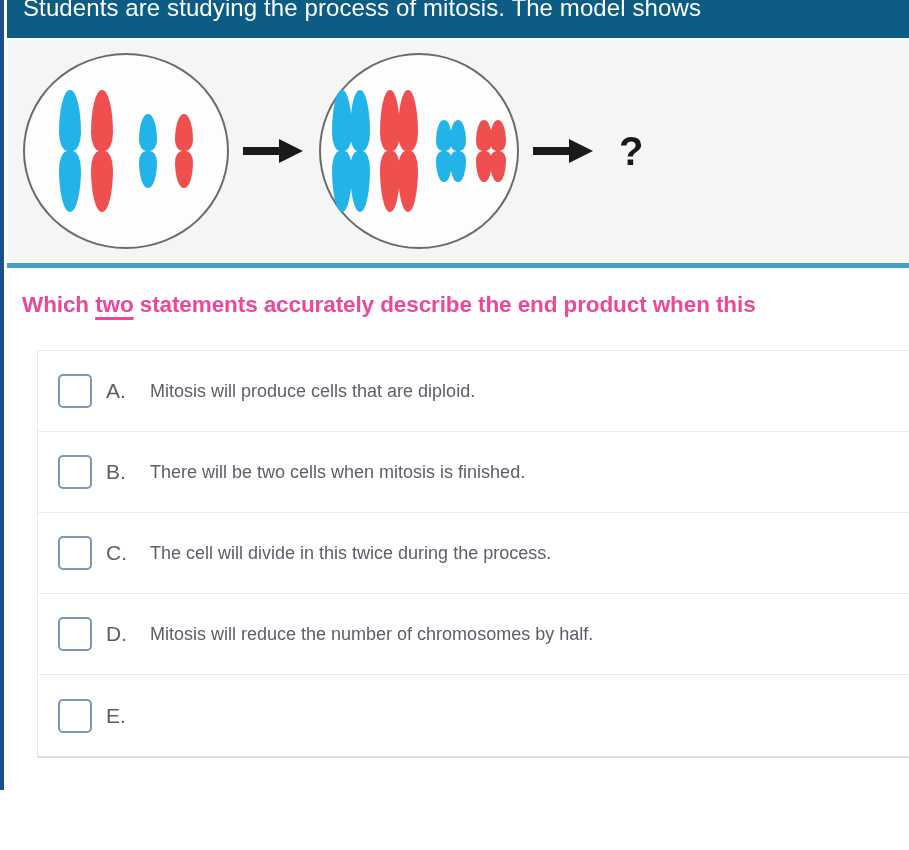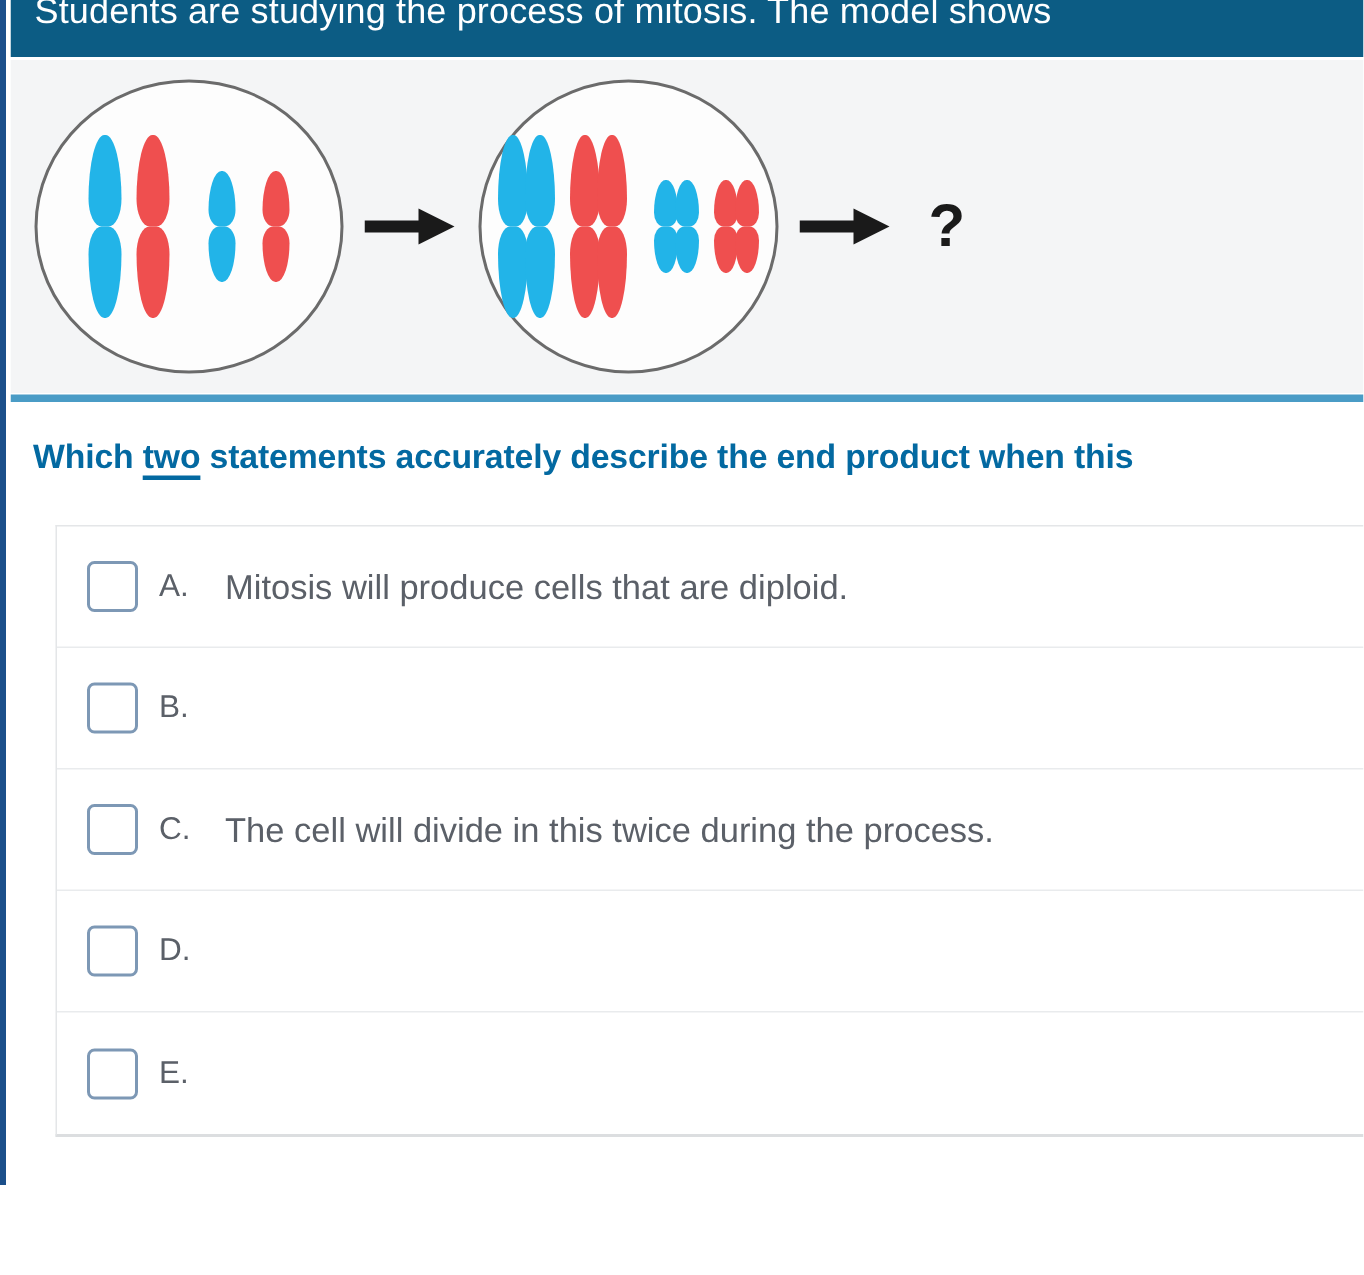--- a/index.html
+++ b/index.html
@@ -163,21 +163,21 @@
     z-index: 6;
   }
 
   
   .question-prompt {
     position: absolute;
     left: 22px;
     top: 292px;
     font-size: 22.5px;
     font-weight: bold;
-    color: #0369a1;
+    color: #ec4899;
     white-space: nowrap;
     letter-spacing: -0.1px;
   }
   .question-prompt .emph {
     text-decoration: underline;
     text-underline-offset: 5px;
     text-decoration-thickness: 2.5px;
   }
 
   
@@ -209,21 +209,21 @@
     flex: 0 0 auto;
   }
   .option-letter {
     width: 44px;
     margin-left: 14px;
     font-size: 21px;
     color: #5b6068;
     flex: 0 0 auto;
   }
   .option-text {
-    font-size: 23px;
+    font-size: 18px;
     color: #5b6068;
     white-space: nowrap;
   }
 </style>
 </head>
 <body>
 
 <div id="page">
 
   <div class="page-left-edge"></div>
@@ -337,31 +337,33 @@
 
     <div class="option-row">
       <span class="option-checkbox"></span>
       <span class="option-letter">A.</span>
       <span class="option-text">Mitosis will produce cells that are diploid.</span>
     </div>
 
     <div class="option-row">
       <span class="option-checkbox"></span>
       <span class="option-letter">B.</span>
+      <span class="option-text">There will be two cells when mitosis is finished.</span>
     </div>
 
     <div class="option-row">
       <span class="option-checkbox"></span>
       <span class="option-letter">C.</span>
       <span class="option-text">The cell will divide in this twice during the process.</span>
     </div>
 
     <div class="option-row">
       <span class="option-checkbox"></span>
       <span class="option-letter">D.</span>
+      <span class="option-text">Mitosis will reduce the number of chromosomes by half.</span>
     </div>
 
     <div class="option-row">
       <span class="option-checkbox"></span>
       <span class="option-letter">E.</span>
     </div>
 
   </div>
 
 </div>

